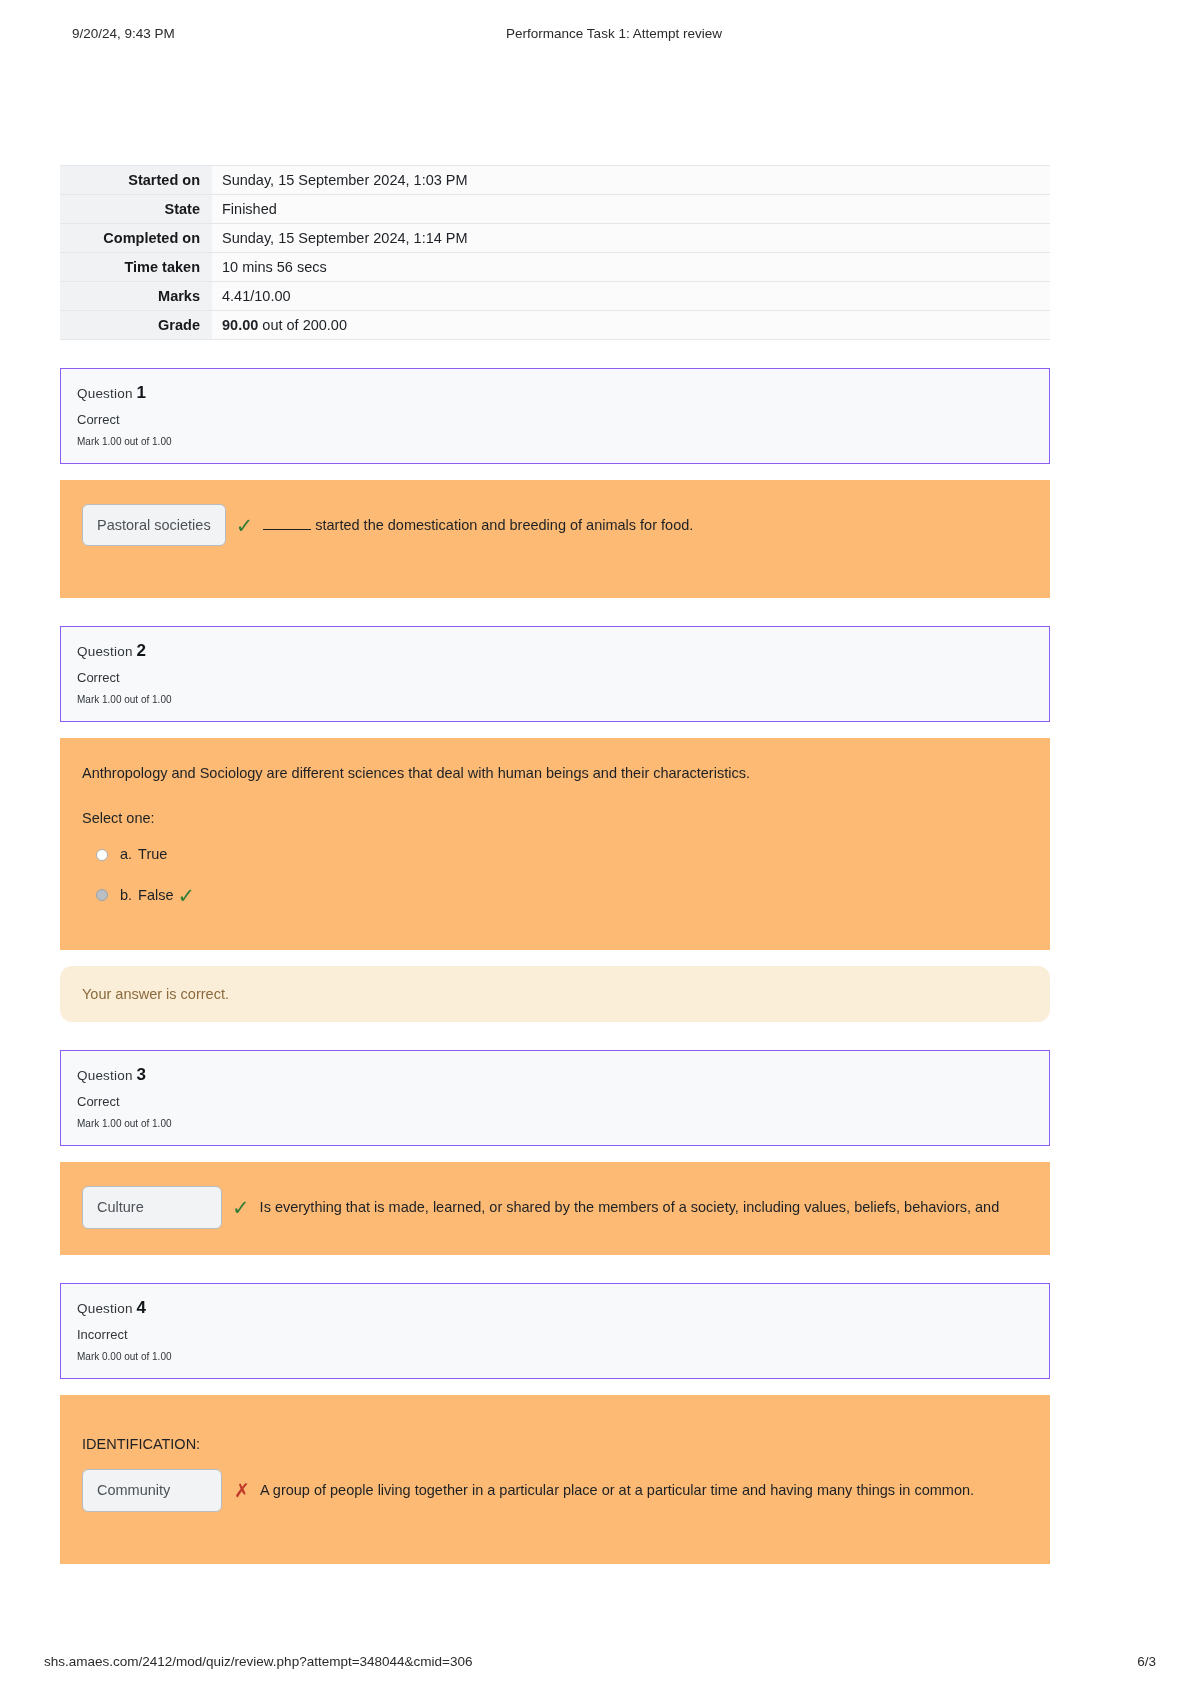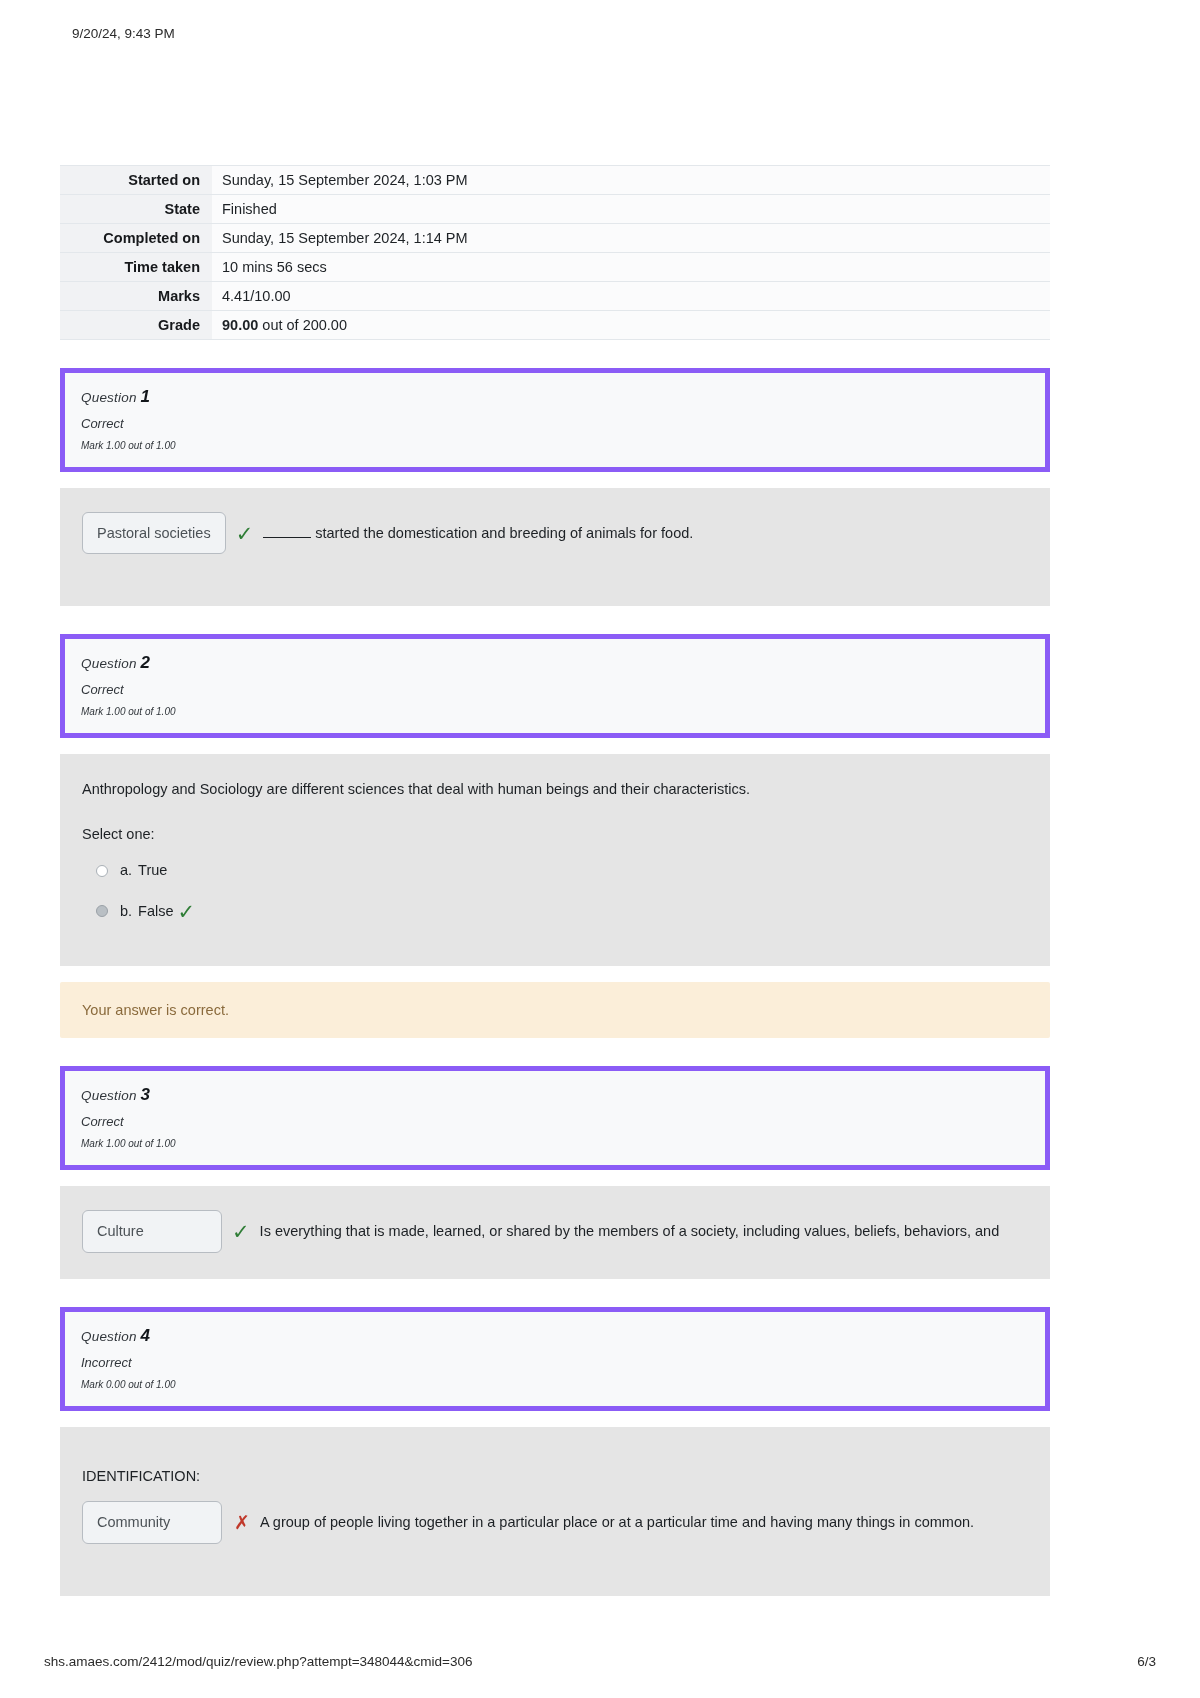--- a/index.html
+++ b/index.html
@@ -68,39 +68,38 @@
   table.summary td {
     background: #fbfbfc;
     padding: 6px 10px;
     vertical-align: middle;
     color: #1d2125;
   }
   .grade-strong { font-weight: bold; }
 
   
   .qinfo {
-    border: 5px solid #8b5cf6;
+    border: 1px solid #8b5cf6;
     background: #f8f9fa;
     padding: 14px 16px 16px 16px;
     margin-top: 28px;
-    font-style: italic;
   }
   .qinfo .qno {
     font-size: 13.5px;
     color: #31363b;
     margin-bottom: 9px;
     letter-spacing: .2px;
   }
   .qinfo .qno b { font-size: 17px; font-weight: bold; color: #12161a; }
   .qinfo .qstate { font-size: 13px; color: #31363b; margin-bottom: 9px; }
   .qinfo .qmark  { font-size: 10px; color: #31363b; }
 
   
   .qbody {
-    background: #e5e5e5;
+    background: #fdba74;
     padding: 24px 22px 26px 22px;
     margin-top: 16px;
     font-size: 14.5px;
     line-height: 1.55;
     color: #1d2125;
   }
   .qbody.tall { padding-bottom: 52px; }
 
   .stem-row { display: block; }
 
@@ -165,30 +164,31 @@
   .opt .lbl { margin-right: 6px; }
   .opt .txt { margin-right: 2px; }
 
   
   .feedback {
     background: #fbeed9;
     color: #8a6a3c;
     padding: 20px 22px;
     margin-top: 16px;
     font-size: 14.5px;
-    border-radius: 2px;
+    border-radius: 12px;
   }
 
   .ident-label { margin: 14px 0 14px 0; }
 </style>
 </head>
 <body>
 
 <div class="print-head">
   <span class="left">9/20/24, 9:43 PM</span>
+  <span class="center">Performance Task 1: Attempt review</span>
 </div>
 
 <div class="content">
 
   <table class="summary">
     <tbody>
       <tr>
         <th>Started on</th>
         <td>Sunday, 15 September 2024, 1:03 PM</td>
       </tr>

